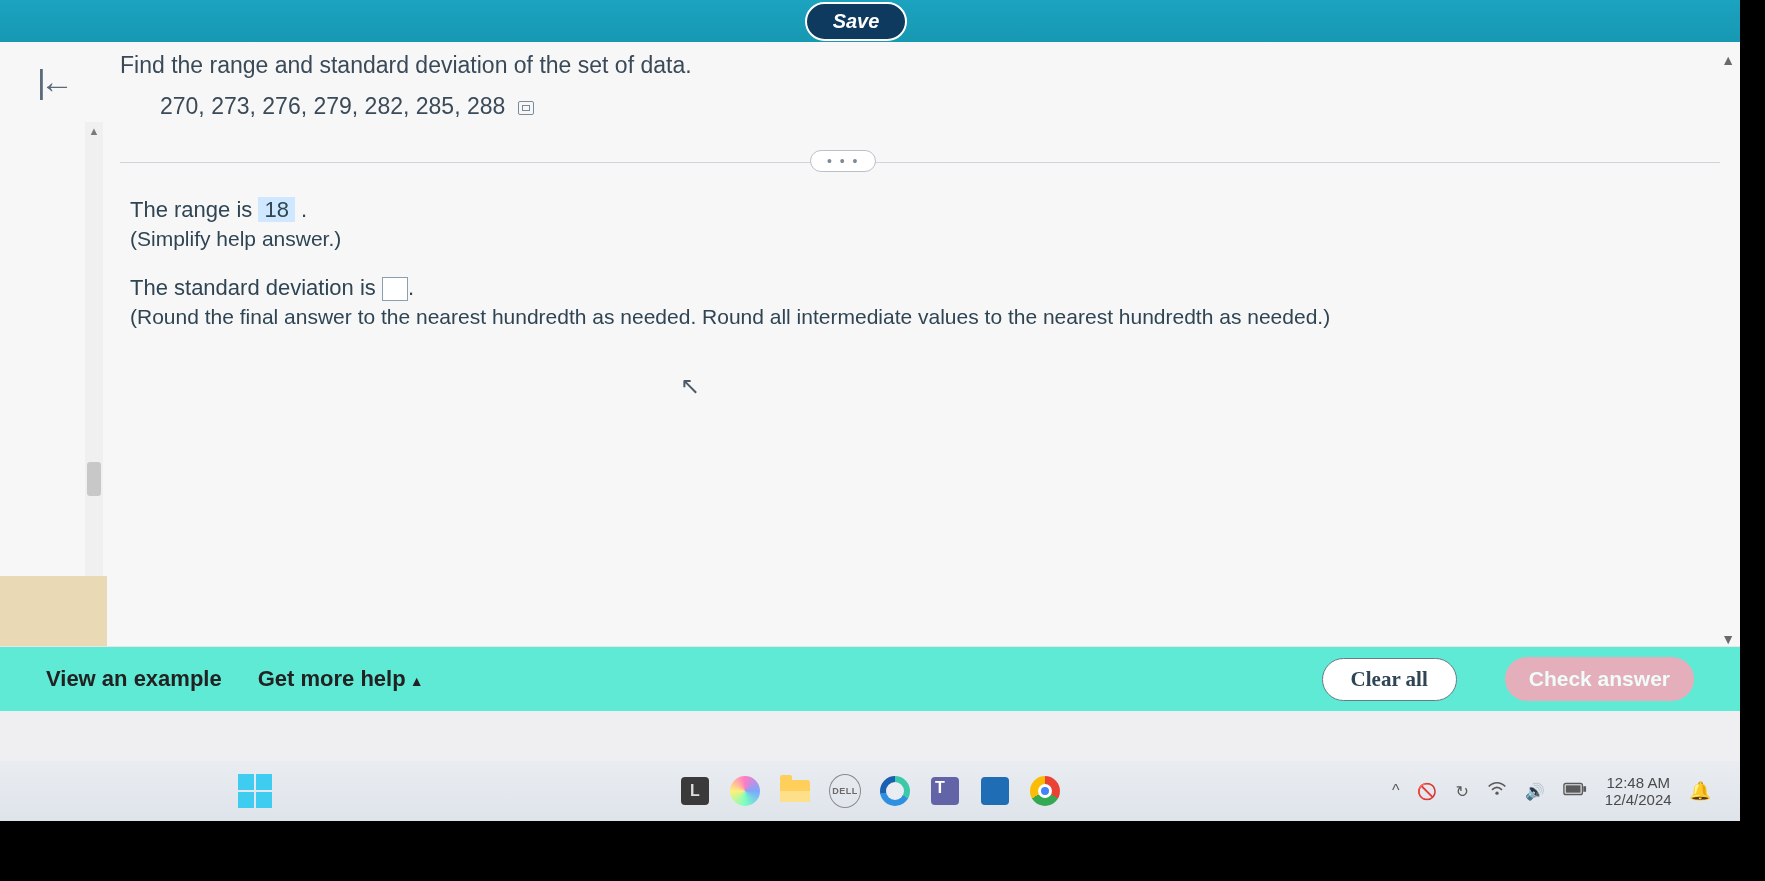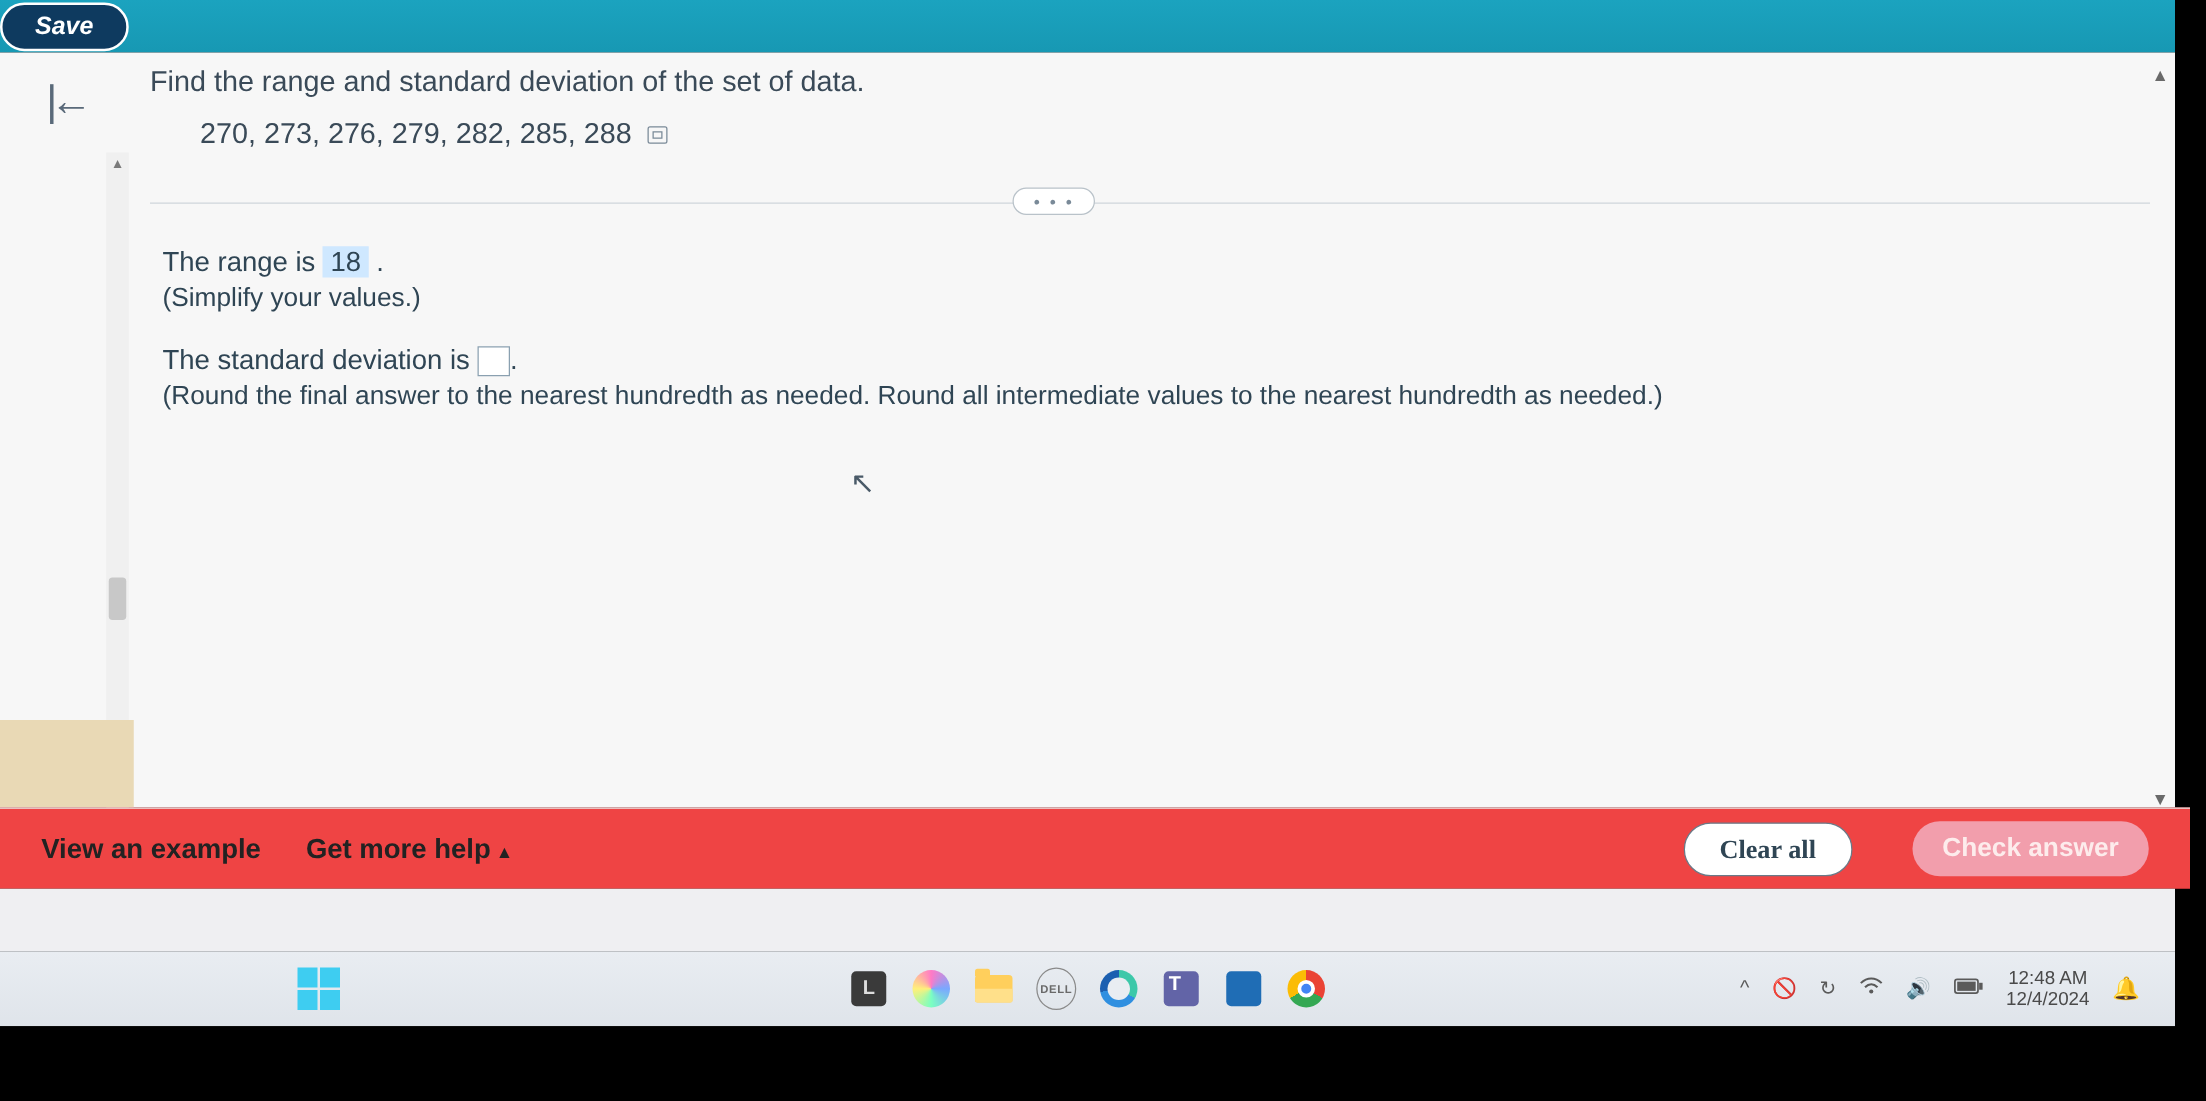--- a/index.html
+++ b/index.html
@@ -4,21 +4,21 @@
 <style>
   * { margin: 0; padding: 0; box-sizing: border-box; }
   html, body { width: 1765px; height: 881px; font-family: Arial, Helvetica, sans-serif; overflow: hidden; background:#000; }
 
   .screen { position: relative; width: 1765px; height: 881px; }
 
   
   .topbar {
     position: absolute; left: 0; top: 0; right: 25px; height: 42px;
     background: linear-gradient(#1ba3bf, #1798b3);
-    display: flex; align-items: center; justify-content: flex-start;
+    display: flex; align-items: center; justify-content: center;
     padding-right: 28px;
   }
   .save-btn {
     background: #0e3a5f; color: #fff; border: 2px solid #fff;
     border-radius: 24px; padding: 6px 26px; font-size: 20px; font-style: italic; font-weight: 700;
     cursor: pointer;
   }
 
   
   .content {
@@ -75,23 +75,23 @@
   .cursor-icon {
     position: absolute; left: 560px; top: 320px;
     font-size: 24px; color: #4a5a68;
   }
 
   
   .tan { position: absolute; left: 0; bottom: 0; width: 107px; height: 70px; background: #e9d9b5; }
 
   
   .footer {
-    position: absolute; left: 0; right: 13px; bottom: 170px; height: 65px;
-    background: #ef4444; border-top: 1px solid #e7e7e7;
-    display: flex; align-items: center; padding: 0 33px;
+    position: absolute; left: 0; right: 25px; bottom: 170px; height: 65px;
+    background: #5eead4; border-top: 1px solid #e7e7e7;
+    display: flex; align-items: center; padding: 0 46px;
   }
   .footer-left { display: flex; gap: 36px; align-items: center; }
   .link { font-size: 22px; font-weight: 700; color: #222; cursor: pointer; }
   .link .caret { font-size: 14px; margin-left: 4px; }
   .footer-right { margin-left: auto; display: flex; gap: 48px; align-items: center; }
   .clear-btn {
     border: 1.5px solid #6a7a88; background: #fff; color: #2f4554;
     border-radius: 26px; padding: 8px 28px; font-size: 21px; font-weight: 600; cursor: pointer; font-family: Liberation Serif, serif;
   }
   .check-btn {
@@ -192,21 +192,21 @@
       </div>
 
       <div class="hr-wrap">
         <hr class="hr-line">
         <div class="hr-pill">• • •</div>
       </div>
 
       <div class="answer-line">
         <span>The range is </span><span class="filled">18</span><span> .</span>
       </div>
-      <div class="answer-hint">(Simplify your values.)</div>
+      <div class="answer-hint">(Simplify help answer.)</div>
 
       <div class="answer-line">
         <span>The standard deviation is </span><span class="input-box"></span><span>.</span>
       </div>
       <div class="answer-hint">(Round the final answer to the nearest hundredth as needed. Round all intermediate values to the nearest hundredth as needed.)</div>
 
       <div class="cursor-icon">↖</div>
     </div>
 
     <div class="tan"></div>

